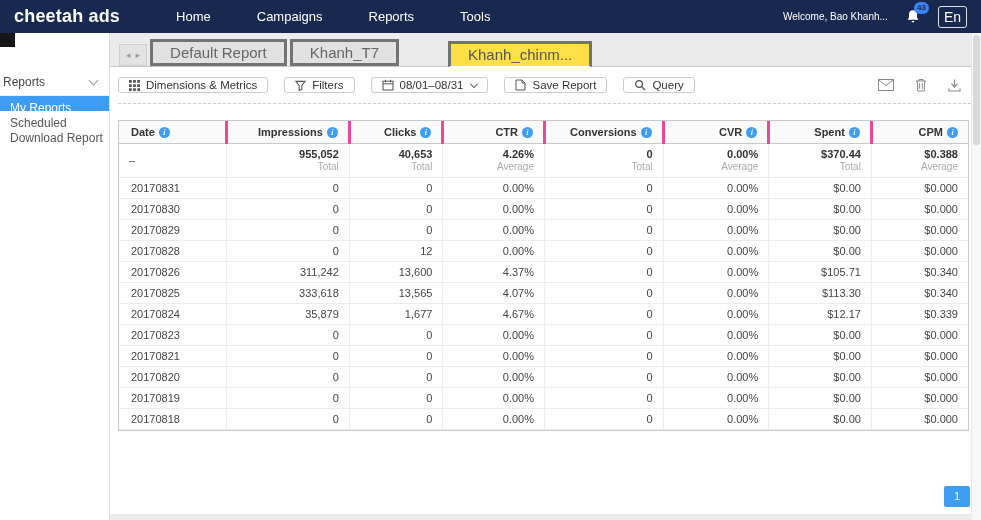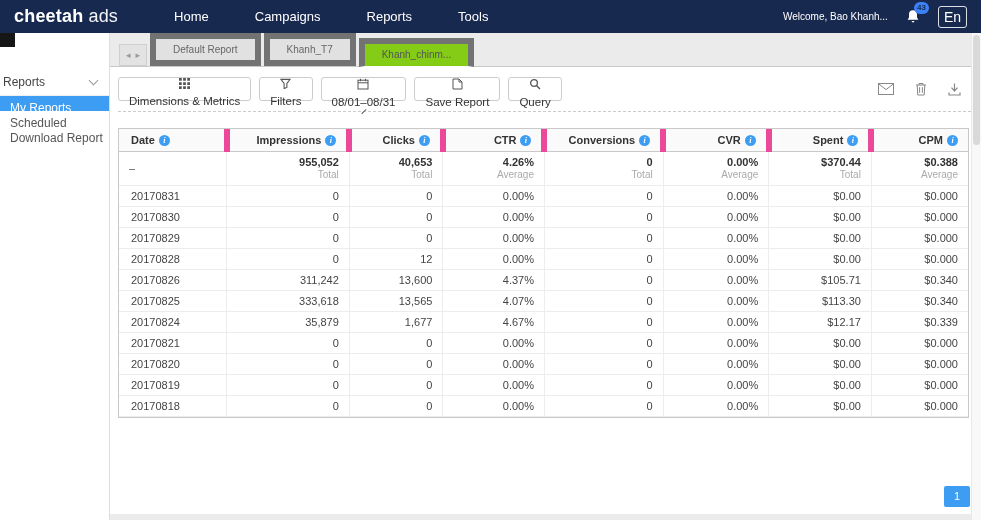--- a/index.html
+++ b/index.html
@@ -4,21 +4,21 @@
 <style>
   html,body{margin:0;padding:0;background:#fff;}
   .screen{position:relative;width:981px;height:520px;background:#ebebeb;overflow:hidden;
           font-family:"Liberation Sans",sans-serif;}
 
   
   .navbar{position:absolute;top:0;left:0;right:0;height:33px;background:#18294f;display:flex;
           align-items:center;padding:0 14px;box-sizing:border-box;z-index:10;}
   .brand{font-size:18px;color:#fff;letter-spacing:.2px;cursor:pointer;white-space:nowrap;}
   .brand .b1{font-weight:bold;}
-  .brand .b2{font-weight:400;margin-left:5px;opacity:.95;}
+  .brand .b2{font-weight:700;margin-left:5px;opacity:.95;}
   .nav-items{display:flex;gap:46px;margin-left:56px;}
   .nav-items a{color:#fff;font-size:13px;text-decoration:none;cursor:pointer;}
   .nav-right{margin-left:auto;display:flex;align-items:center;gap:18px;}
   .welcome{color:#fff;font-size:10px;cursor:pointer;}
   .bell-wrap{position:relative;display:inline-flex;cursor:pointer;}
   .badge{position:absolute;top:-7px;right:-9px;background:#3b82f6;color:#18294f;font-size:8px;
          font-weight:bold;border-radius:8px;padding:2px 3px;line-height:1;}
   .lang{color:#fff;font-size:14px;border:1px solid rgba(255,255,255,.85);border-radius:3px;
         padding:2px 5px;cursor:pointer;}
 
@@ -32,41 +32,41 @@
   .chev{width:6px;height:6px;border-left:1.5px solid #999;border-bottom:1.5px solid #999;
         transform:rotate(-45deg);margin-top:-3px;margin-right:2px;}
   .side-item{height:15px;line-height:25px;padding-left:10px;font-size:12px;color:#555;cursor:pointer;}
   .side-item.active{background:#3d9df3;color:#fff;}
 
   
   .main{position:absolute;top:33px;left:110px;right:0;bottom:0;}
   .tabstrip{display:flex;align-items:flex-end;height:33px;padding-left:9px;position:relative;z-index:3;}
   .tab-arrows{height:20px;padding:0 6px;border:1px solid #cfcfcf;background:#e3e3e3;color:#999;
               font-size:9px;display:flex;gap:5px;align-items:center;margin-right:3px;cursor:pointer;}
-  .tab{height:21px;line-height:21px;padding:0 17px;border:6px solid #737373;background:#e1e1e1;
-       color:#666;font-size:10px;margin-right:3px;cursor:pointer;white-space:nowrap;}
-  .tab.active{background:#84cc16;border-bottom:1px solid #fff;color:#555;position:relative;z-index:4;
-              margin-bottom:-1px;height:22px;line-height:22px;}
+  .tab{height:21px;line-height:21px;padding:0 17px;border:3px solid #737373;background:#e1e1e1;
+       color:#666;font-size:15px;margin-right:3px;cursor:pointer;white-space:nowrap;}
+  .tab.active{background:#fde047;border-bottom:1px solid #fff;color:#555;position:relative;z-index:4;
+              margin-bottom:-1px;height:22px;line-height:22px;margin-left:46px;}
   .panel{position:absolute;top:33px;left:0;right:0;bottom:6px;background:#fff;border-top:1px solid #c9c9c9;}
 
   
   .toolbar{display:flex;align-items:center;padding:10px 10px 0 8px;}
-  .btn{display:inline-flex;align-items:center;gap:6px;height:24px;padding:0 10px;border:1px solid #ccc;
-       border-radius:3px;background:#fff;font-size:11.5px;color:#333;margin-right:8px;cursor:pointer;
-       font-family:inherit;box-sizing:border-box;flex-direction:column;}
+  .btn{display:inline-flex;align-items:center;gap:6px;height:16px;padding:0 10px;border:1px solid #ccc;
+       border-radius:3px;background:#fff;font-size:11.5px;color:#333;margin-right:16px;cursor:pointer;
+       font-family:inherit;box-sizing:border-box;}
   .caret{width:5px;height:5px;border-left:1.4px solid #666;border-bottom:1.4px solid #666;
          transform:rotate(-45deg);margin-top:-3px;margin-left:2px;}
   .tool-icons{margin-left:auto;display:flex;gap:21px;align-items:center;padding-right:10px;}
   .tool-icons > span{cursor:pointer;display:inline-flex;}
   .dashed{border-top:1px dashed #ccc;margin:10px 10px 0 8px;}
 
   
   .table-wrap{margin:16px 12px 0 8px;border:1px solid #c9c9c9;}
   table{width:100%;border-collapse:collapse;table-layout:fixed;font-size:11px;}
-  th{background:#fafafa;border-right:6px solid #ec4899;border-bottom:1px solid #c9c9c9;
+  th{background:#fafafa;border-right:3px solid #ec4899;border-bottom:1px solid #c9c9c9;
      padding:5px 10px;color:#333;font-weight:bold;text-align:right;white-space:nowrap;overflow:hidden;}
   th.c-date{text-align:left;padding-left:12px;}
   th:last-child,td:last-child{border-right:none;}
   td{border-right:1px solid #ededed;border-bottom:1px solid #ececec;padding:4px 10px;color:#444;
      text-align:right;background:#fff;white-space:nowrap;overflow:hidden;}
   td.c-date{text-align:left;padding-left:12px;}
   tr.totals td{padding:4px 10px 5px;}
   .tv{font-weight:bold;color:#333;}
   .ts{color:#aaa;font-size:10px;margin-top:1px;}
   .t-date{text-align:center;color:#555;}
@@ -334,20 +334,30 @@
                 <td class="c-date">20170824</td>
                 <td class="c-num">35,879</td>
                 <td class="c-num">1,677</td>
                 <td class="c-num">4.67%</td>
                 <td class="c-num">0</td>
                 <td class="c-num">0.00%</td>
                 <td class="c-num">$12.17</td>
                 <td class="c-num">$0.339</td>
               </tr>
               <tr>
+                <td class="c-date">20170823</td>
+                <td class="c-num">0</td>
+                <td class="c-num">0</td>
+                <td class="c-num">0.00%</td>
+                <td class="c-num">0</td>
+                <td class="c-num">0.00%</td>
+                <td class="c-num">$0.00</td>
+                <td class="c-num">$0.000</td>
+              </tr>
+              <tr>
                 <td class="c-date">20170821</td>
                 <td class="c-num">0</td>
                 <td class="c-num">0</td>
                 <td class="c-num">0.00%</td>
                 <td class="c-num">0</td>
                 <td class="c-num">0.00%</td>
                 <td class="c-num">$0.00</td>
                 <td class="c-num">$0.000</td>
               </tr>
               <tr>

